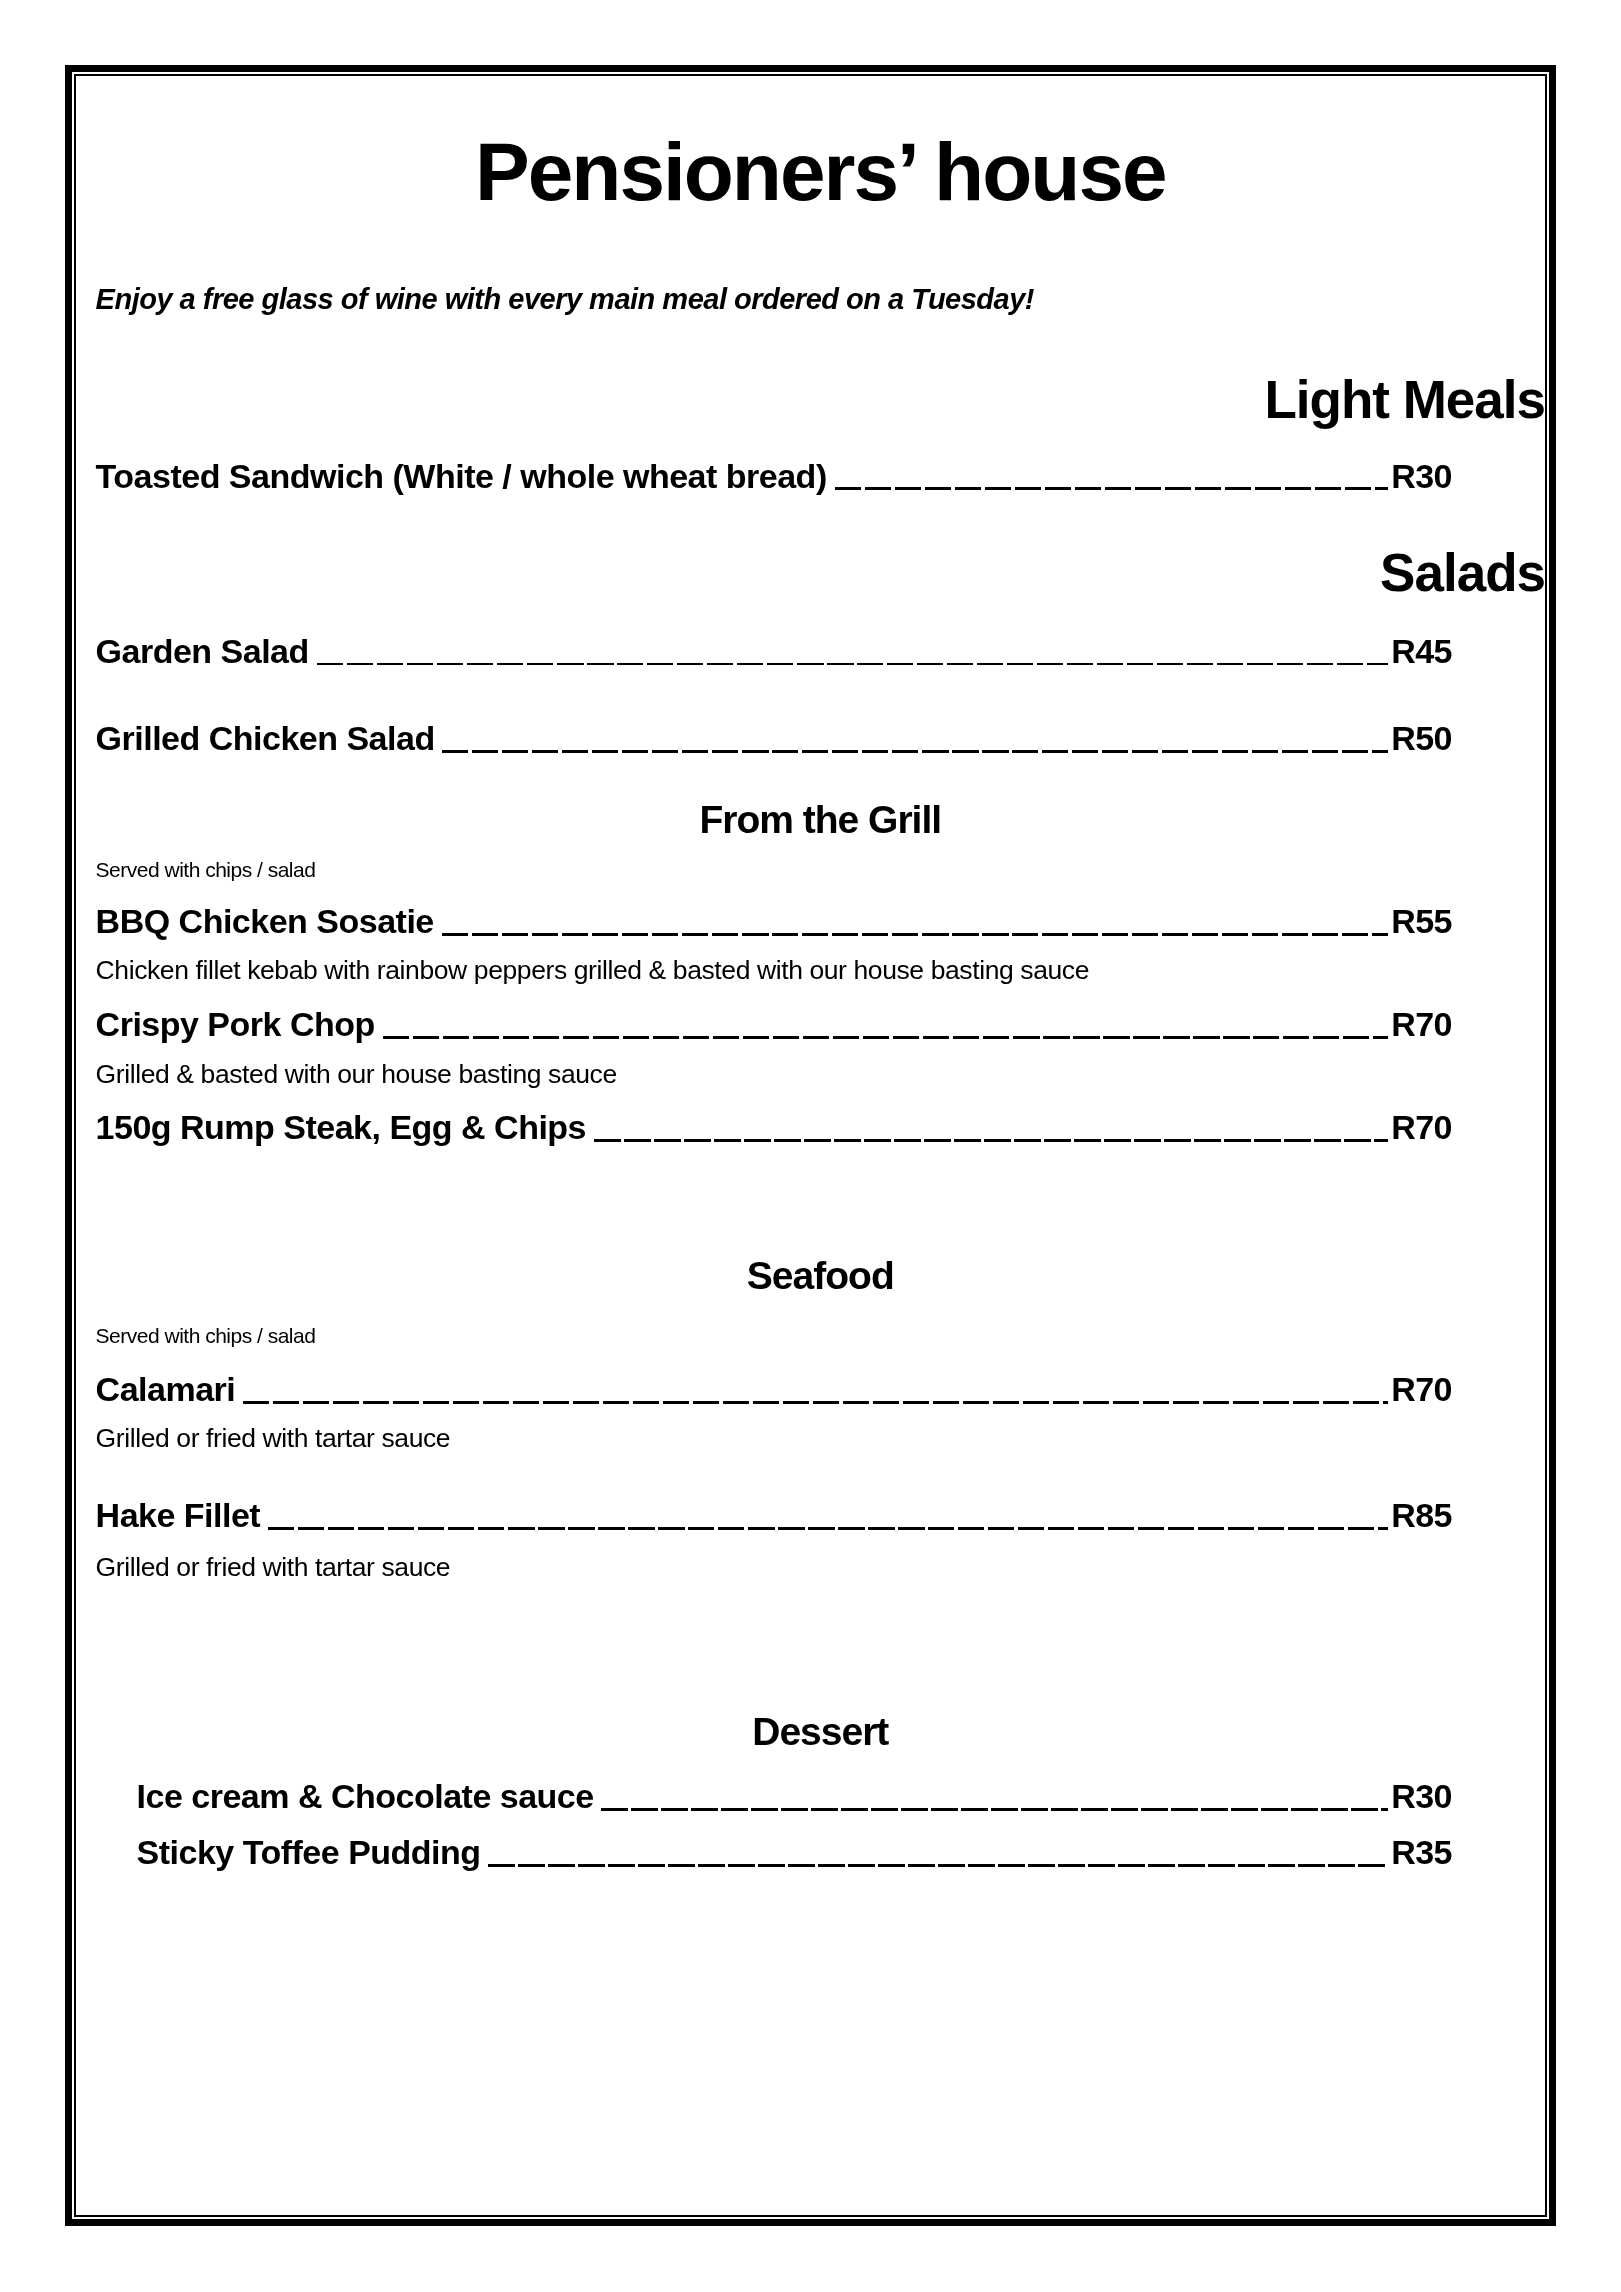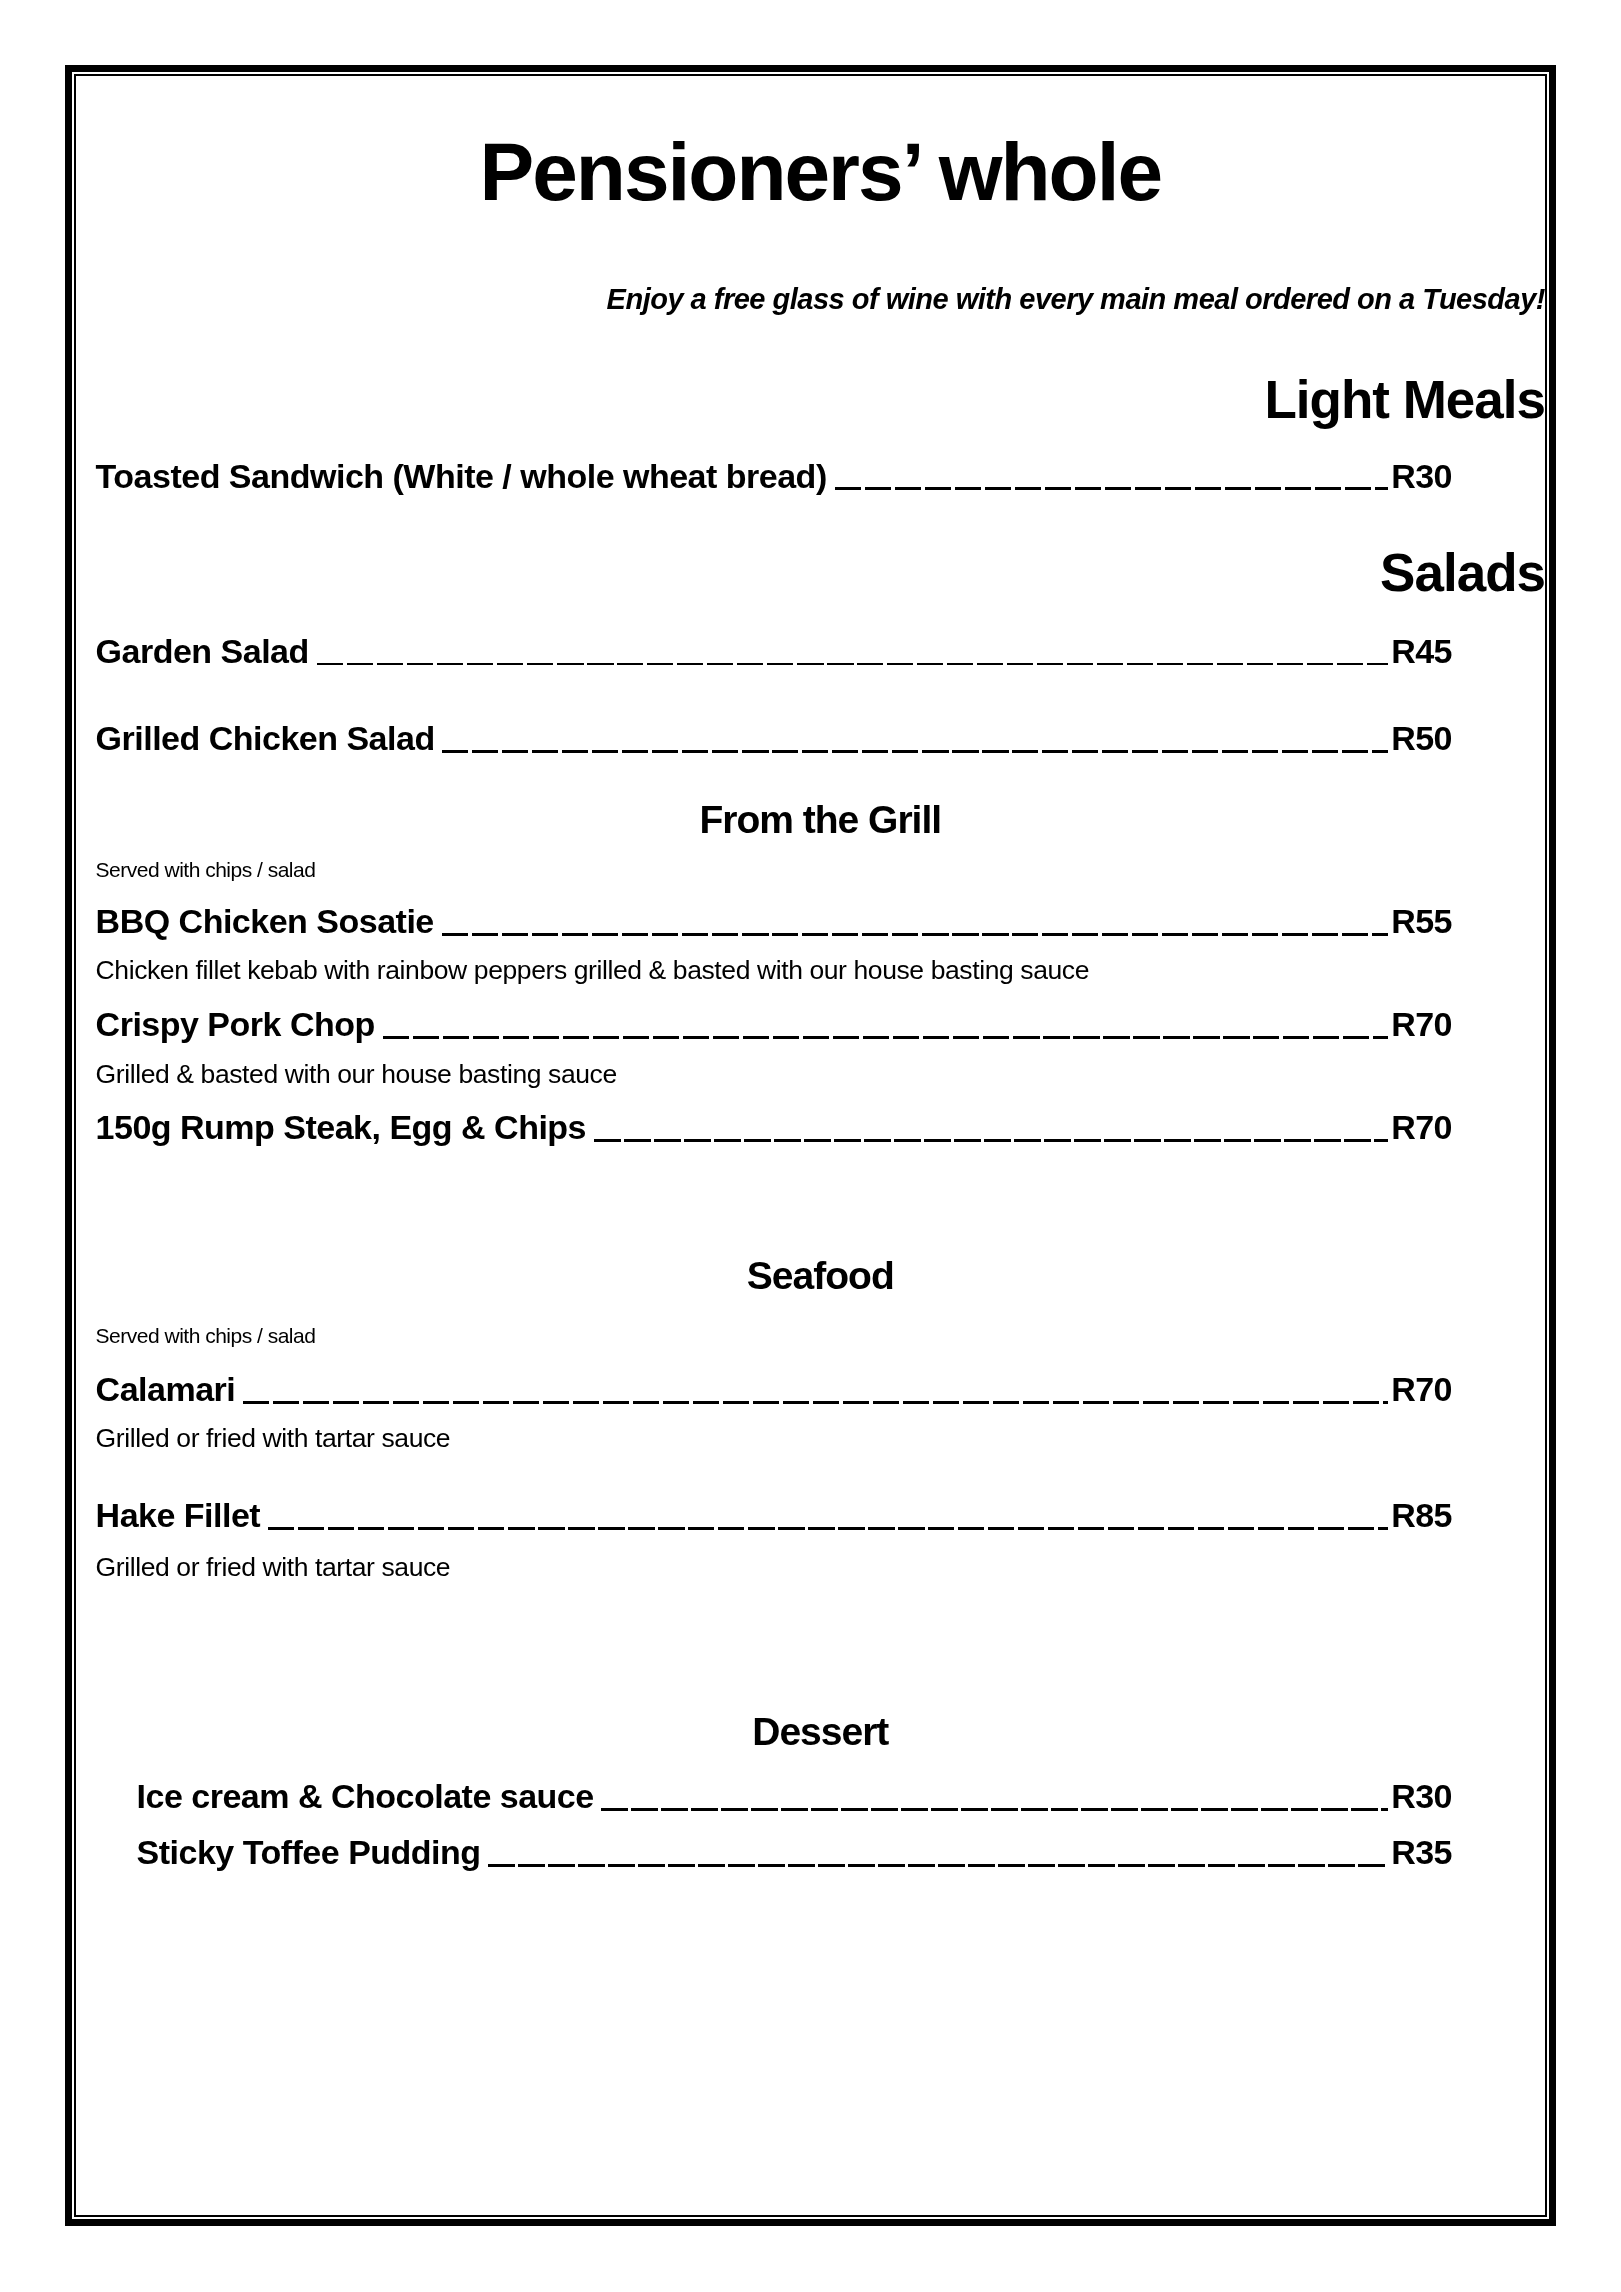--- a/index.html
+++ b/index.html
@@ -41,21 +41,21 @@
     line-height: 1.0;
     text-align: center;
     letter-spacing: -2px;
   }
   .tagline {
     margin: 69px 0 0;
     font-size: 29px;
     font-weight: 700;
     font-style: italic;
     line-height: 1.2;
-    text-align: right;
+    text-align: left;
     letter-spacing: -0.5px;
   }
   .h-left {
     font-size: 53px;
     font-weight: 700;
     line-height: 1.1;
     letter-spacing: -1px;
     text-align: right;
   }
   .h-center {
@@ -128,21 +128,21 @@
   .m-row-icecream    { margin-top: 21.6px; }
   .m-row-toffee      { margin-top: 13.7px; }
 </style>
 </head>
 <body>
 
 <div class="outer-frame">
   <div class="inner-frame">
     <div class="content">
 
-      <div class="title">Pensioners’ whole</div>
+      <div class="title">Pensioners’ house</div>
 
       <div class="tagline">Enjoy a free glass of wine with every main meal ordered on a Tuesday!</div>
 
       <div class="h-left m-heading-light">Light Meals</div>
       <div class="row m-row-toasted">
         <span class="name">Toasted Sandwich (White / whole wheat bread)</span>
         <span class="leader"></span>
         <span class="price">R30</span>
       </div>
 

